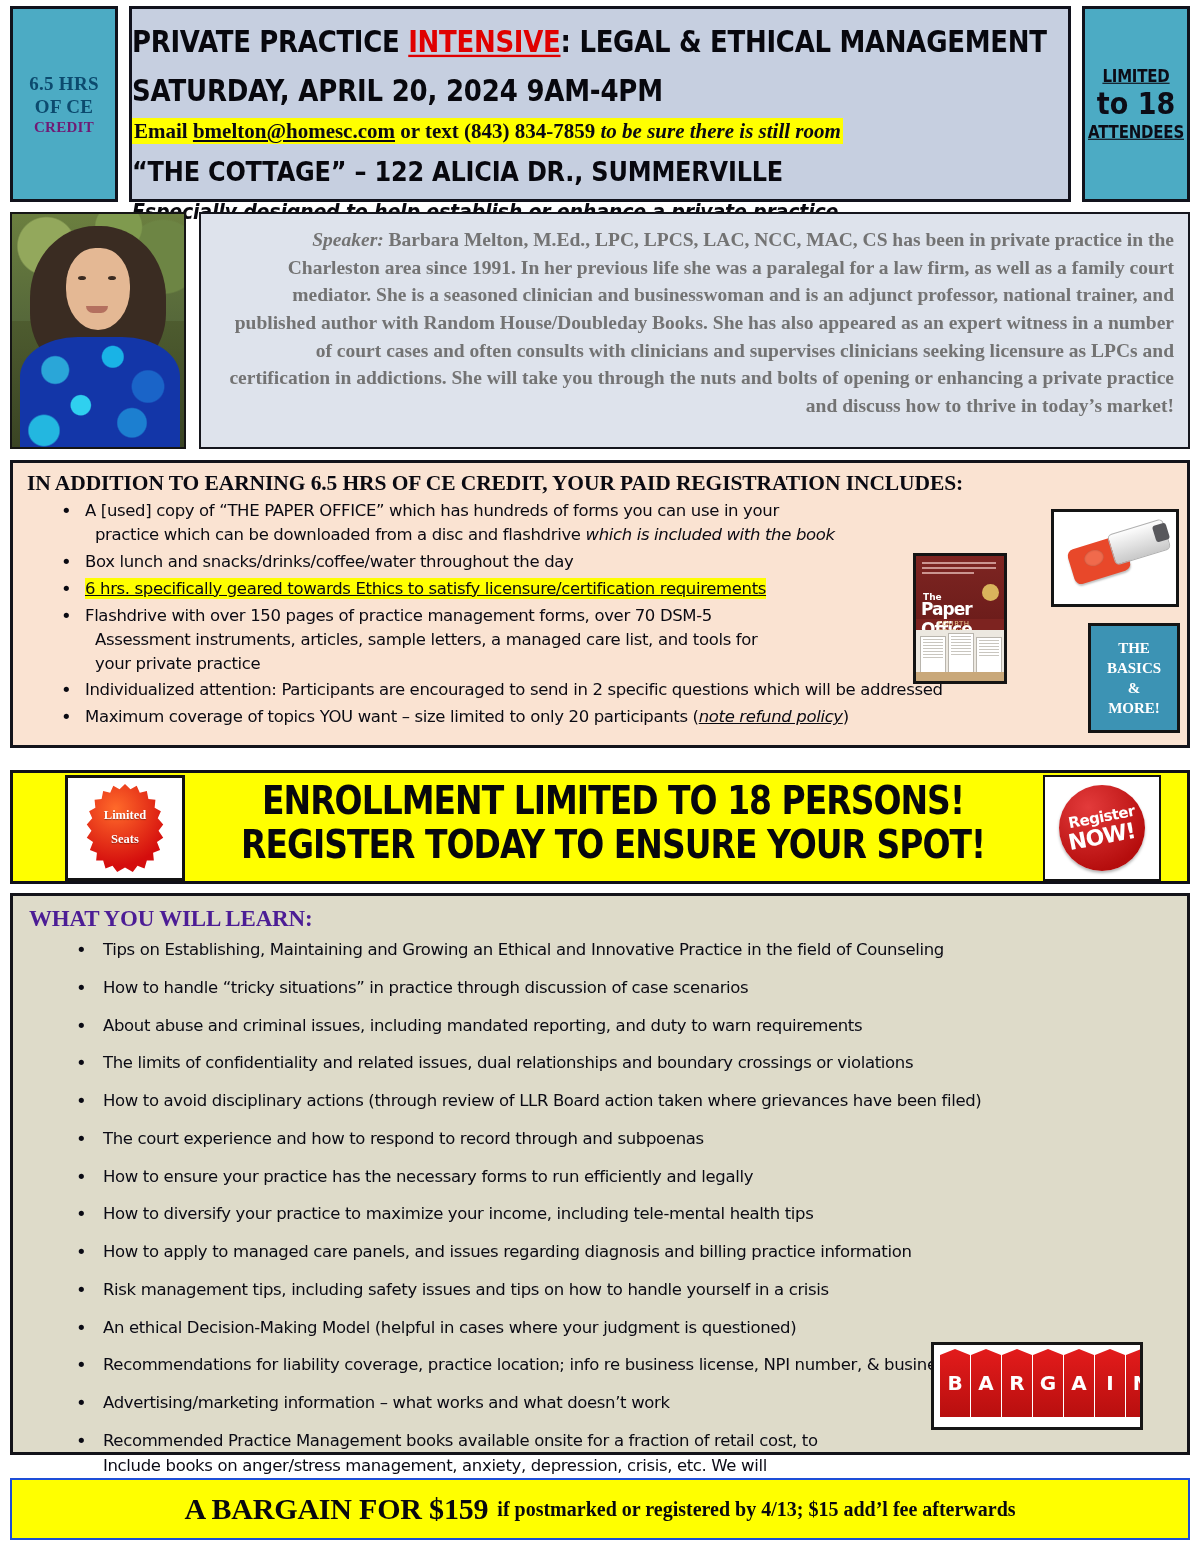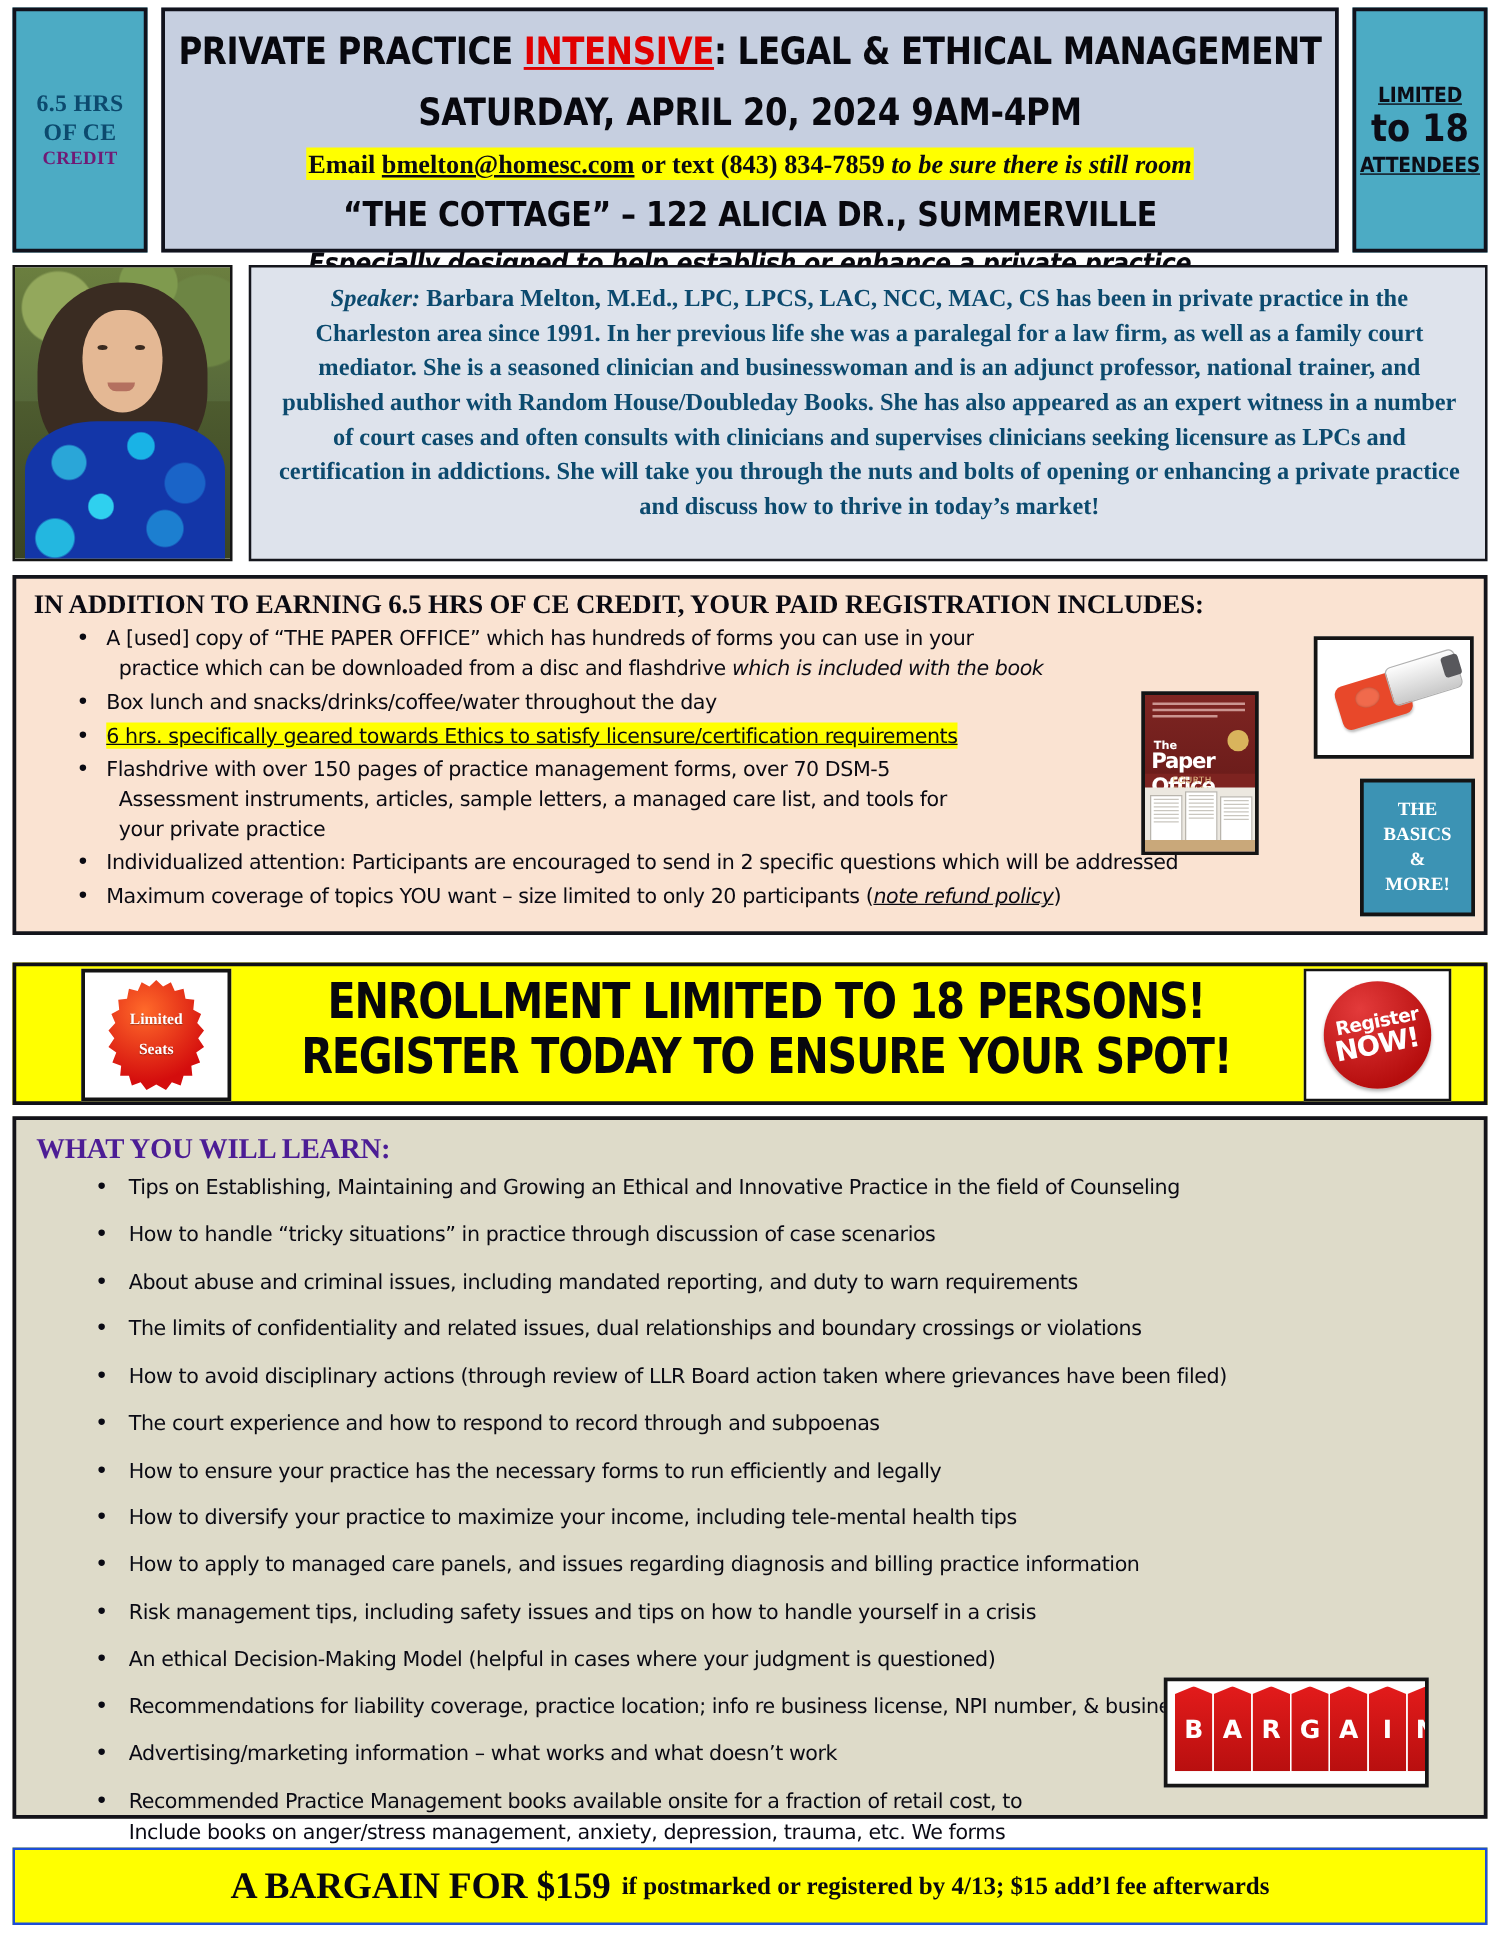--- a/index.html
+++ b/index.html
@@ -29,21 +29,21 @@
     text-decoration:underline;letter-spacing:-.2px;line-height:1.35;transform:scaleY(1.12);
   }
   .badge-right .r2{
     font-family:"DejaVu Sans",sans-serif;font-weight:bold;font-size:27px;color:#0c0c16;
     line-height:1.15;transform:scaleY(1.12);margin:2px 0 3px;
   }
 
   .headband{
     position:absolute;left:129px;top:0;width:942px;height:196px;
     background:#c6cfe0;border:3px solid #11121c;box-sizing:border-box;
-    text-align:center;padding-top:6px;
+    padding-top:6px;
   }
   .hb-line1{
     font-family:"DejaVu Sans",sans-serif;font-weight:bold;font-size:26px;color:#08080e;
     letter-spacing:-.3px;transform:scaleY(1.16);margin-top:12px;white-space:nowrap;
   }
   .hb-intensive{color:#e00000;text-decoration:underline;}
   .hb-line2{
     font-family:"DejaVu Sans",sans-serif;font-weight:bold;font-size:26px;color:#08080e;
     letter-spacing:-.2px;transform:scaleY(1.16);margin-top:19px;
   }
@@ -69,21 +69,21 @@
     position:absolute;left:0;top:0;width:176px;height:237px;
     border:2px solid #151515;box-sizing:border-box;overflow:hidden;
   }
   .bio{
     position:absolute;left:189px;top:0;width:991px;height:237px;
     background:#dee3ec;border:2px solid #15161d;box-sizing:border-box;
     padding:12px 14px 0 16px;
   }
   .bio p{
     margin:0;font-family:"Liberation Serif",serif;font-weight:bold;font-size:19.5px;
-    color:#0c4a6e;line-height:1.42;text-align:center;
+    color:#737373;line-height:1.42;text-align:right;
   }
   .bio .sp{font-style:italic;font-weight:bold;}
 
   
   .includes{
     position:absolute;left:10px;top:460px;width:1180px;height:288px;
     background:#fae3d2;border:3px solid #13141b;box-sizing:border-box;
     padding:8px 0 0 14px;
   }
   .includes-title{
@@ -372,21 +372,21 @@
       <li><span>The court experience and how to respond to record through and subpoenas</span></li>
       <li><span>How to ensure your practice has the necessary forms to run efficiently and legally</span></li>
       <li><span>How to diversify your practice to maximize your income, including tele-mental health tips</span></li>
       <li><span>How to apply to managed care panels, and issues regarding diagnosis and billing practice information</span></li>
       <li><span>Risk management tips, including safety issues and tips on how to handle yourself in a crisis</span></li>
       <li><span>An ethical Decision-Making Model (helpful in cases where your judgment is questioned)</span></li>
       <li><span>Recommendations for liability coverage, practice location; info re business license, NPI number, &amp; business structure</span></li>
       <li><span>Advertising/marketing information – what works and what doesn’t work</span></li>
       <li class="multi">
         <span>Recommended Practice Management books available onsite for a fraction of retail cost, to</span><br>
-        <span>Include books on anger/stress management, anxiety, depression, trauma, etc.  We forms</span><br>
+        <span>Include books on anger/stress management, anxiety, depression, crisis, etc.  We will</span><br>
         <span>specifically discuss use of books, assessments &amp; various tools to enhance your practice.</span>
       </li>
       <li><span>And more!  Questions encouraged all day so as to get your money’s worth!</span></li>
     </ul>
 
     <div class="bargain-box">
       <div class="bargain-inner">
         <div class="btag">B</div>
         <div class="btag">A</div>
         <div class="btag">R</div>

